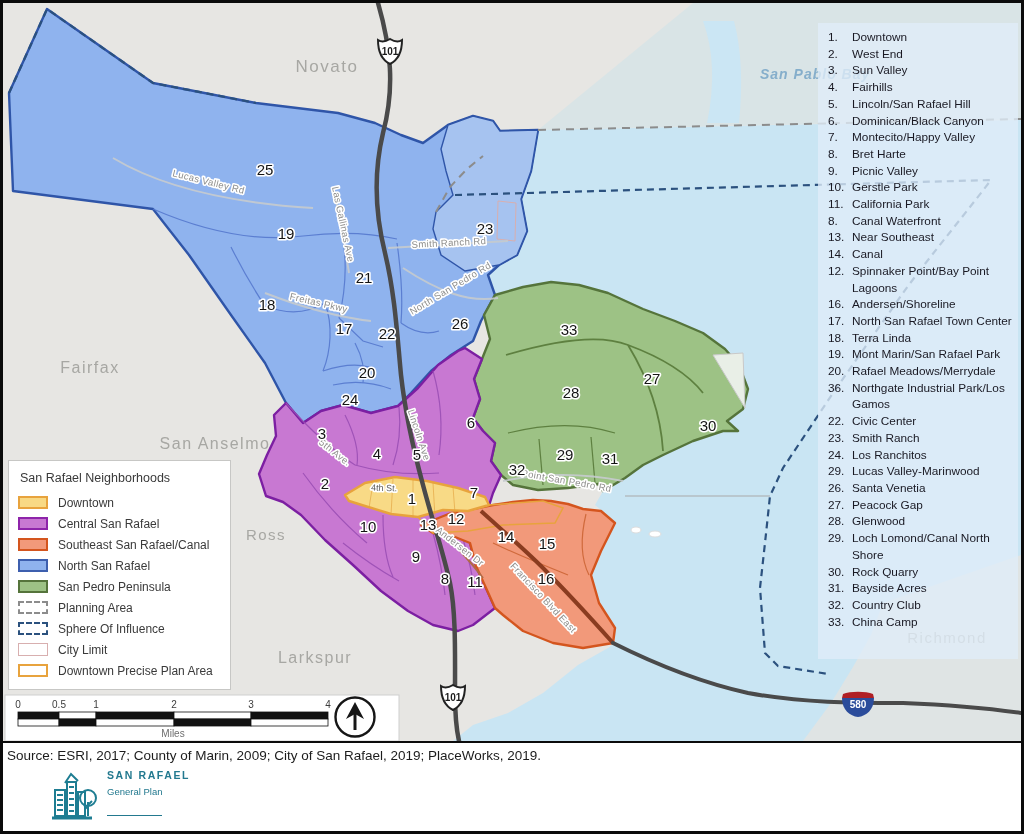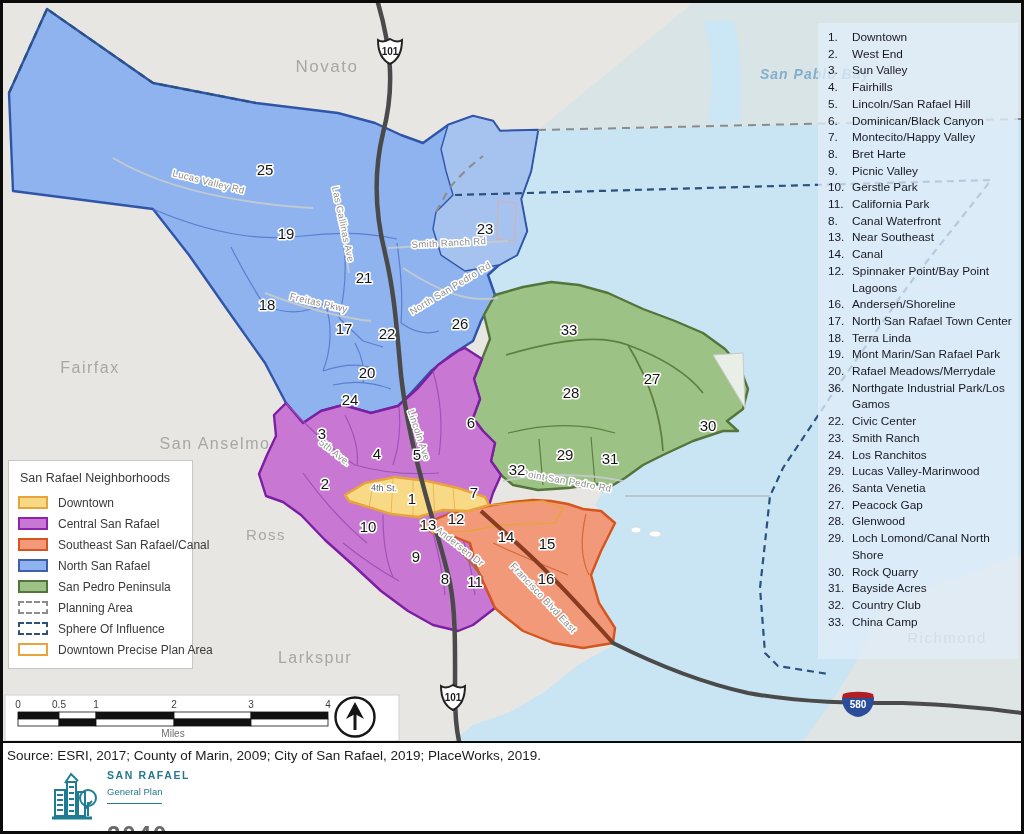--- a/index.html
+++ b/index.html
@@ -16,39 +16,39 @@
   .road{font-size:9.5px;fill:#8e8e8c;letter-spacing:.4px;}
   .road4{font-size:9px;fill:#5c5c5a;}
   .city{fill:#a7a7a3;letter-spacing:1.5px;}
   .bay{font-size:14px;fill:#85aecb;font-style:italic;font-weight:bold;letter-spacing:1px;}
   .shield-txt{font-size:10px;font-weight:bold;fill:#1c1c1c;text-anchor:middle;}
   .shield-txt-w{font-size:10px;font-weight:bold;fill:#ffffff;text-anchor:middle;}
   .tick{font-size:10px;fill:#3c3c3c;text-anchor:middle;}
   .miles{font-size:10px;fill:#6e6e6e;text-anchor:middle;}
 
   
-  .legend{position:absolute;left:5px;top:457px;width:185px;background:#ffffff;border:1px solid #c7c7c5;padding:8px 8px 8px 9px;}
+  .legend{position:absolute;left:5px;top:457px;width:223px;background:#ffffff;border:1px solid #c7c7c5;padding:8px 8px 8px 9px;}
   .legend-title{font-size:12.5px;color:#3a3a3a;margin:2px 0 7px 2px;}
   .legend-row{display:flex;align-items:center;height:21px;}
   .legend-swatch{width:30px;height:13px;flex:0 0 30px;margin-right:10px;background:#fff;}
   .legend-label{font-size:12px;color:#3a3a3a;white-space:nowrap;}
 
   
   .panel{position:absolute;left:815px;top:20px;width:200px;height:636px;background:rgba(224,237,248,0.78);padding:6px 4px 6px 10px;}
   .panel .row{display:flex;align-items:flex-start;line-height:16.7px;font-size:11.8px;color:#191923;}
   .panel .n{flex:0 0 24px;}
   .panel .lbl{flex:1;}
 
   
   .footer{position:absolute;left:0;top:738px;width:1018px;height:64px;background:#ffffff;border-top:2px solid #0b0b0b;}
   .source{position:absolute;left:4px;top:5px;font-size:13.5px;color:#1c1c1c;}
   .logo{position:absolute;left:48px;top:26px;display:flex;align-items:flex-start;}
   .logo-text{margin-left:10px;padding-bottom:2px;}
   .logo-city{font-size:10.5px;font-weight:bold;color:#23798f;letter-spacing:1.6px;}
-  .logo-sub{font-size:9.5px;color:#23798f;border-bottom:1.5px solid #23798f;display:inline-block;padding-bottom:6px;margin-top:1px;}
+  .logo-sub{font-size:9.5px;color:#23798f;border-bottom:1.5px solid #23798f;display:inline-block;padding-bottom:18px;margin-top:1px;}
   .logo-year{font-size:24px;font-weight:bold;color:#696969;letter-spacing:2px;line-height:22px;margin-top:20px;}
   .fig{position:absolute;right:10px;top:6px;text-align:right;}
   .fig-label{font-size:15px;font-weight:bold;color:#111;}
   .fig-title{font-size:19px;font-weight:bold;color:#111;margin-top:16px;}
 </style>
 </head>
 <body>
 
 <div class="frame">
   <div class="map-area">
@@ -272,20 +272,24 @@
           </div>
           <div class="legend-row">
             <div class="legend-swatch" style="border: 2px dashed rgb(140, 140, 140);"></div>
             <div class="legend-label">Planning Area</div>
           </div>
           <div class="legend-row">
             <div class="legend-swatch" style="border: 2px dashed rgb(43, 81, 126);"></div>
             <div class="legend-label">Sphere Of Influence</div>
           </div>
           <div class="legend-row">
+            <div class="legend-swatch" style="border: 1.5px solid rgb(216, 175, 175);"></div>
+            <div class="legend-label">City Limit</div>
+          </div>
+          <div class="legend-row">
             <div class="legend-swatch" style="border: 2px solid rgb(232, 163, 61);"></div>
             <div class="legend-label">Downtown Precise Plan Area</div>
           </div>
         </div>
     </div>
 
     <div class="panel">
       <div id="panel-rows">
           <div class="row">
             <span class="n">1.</span>

